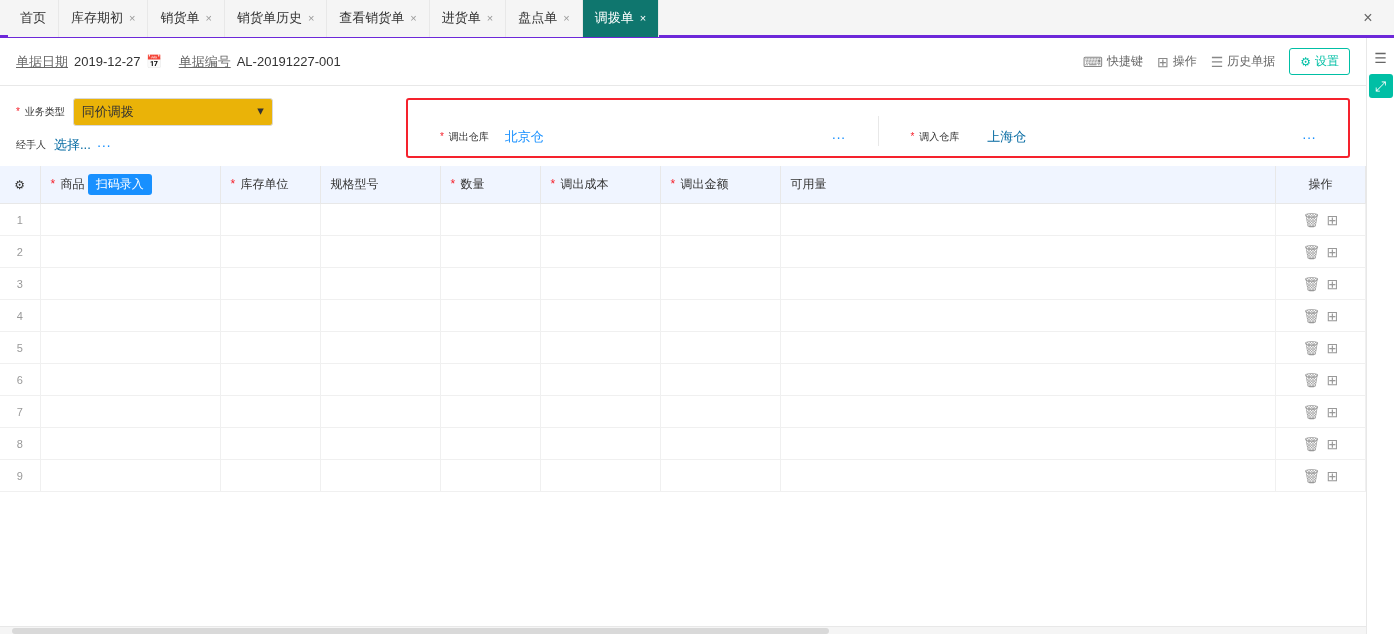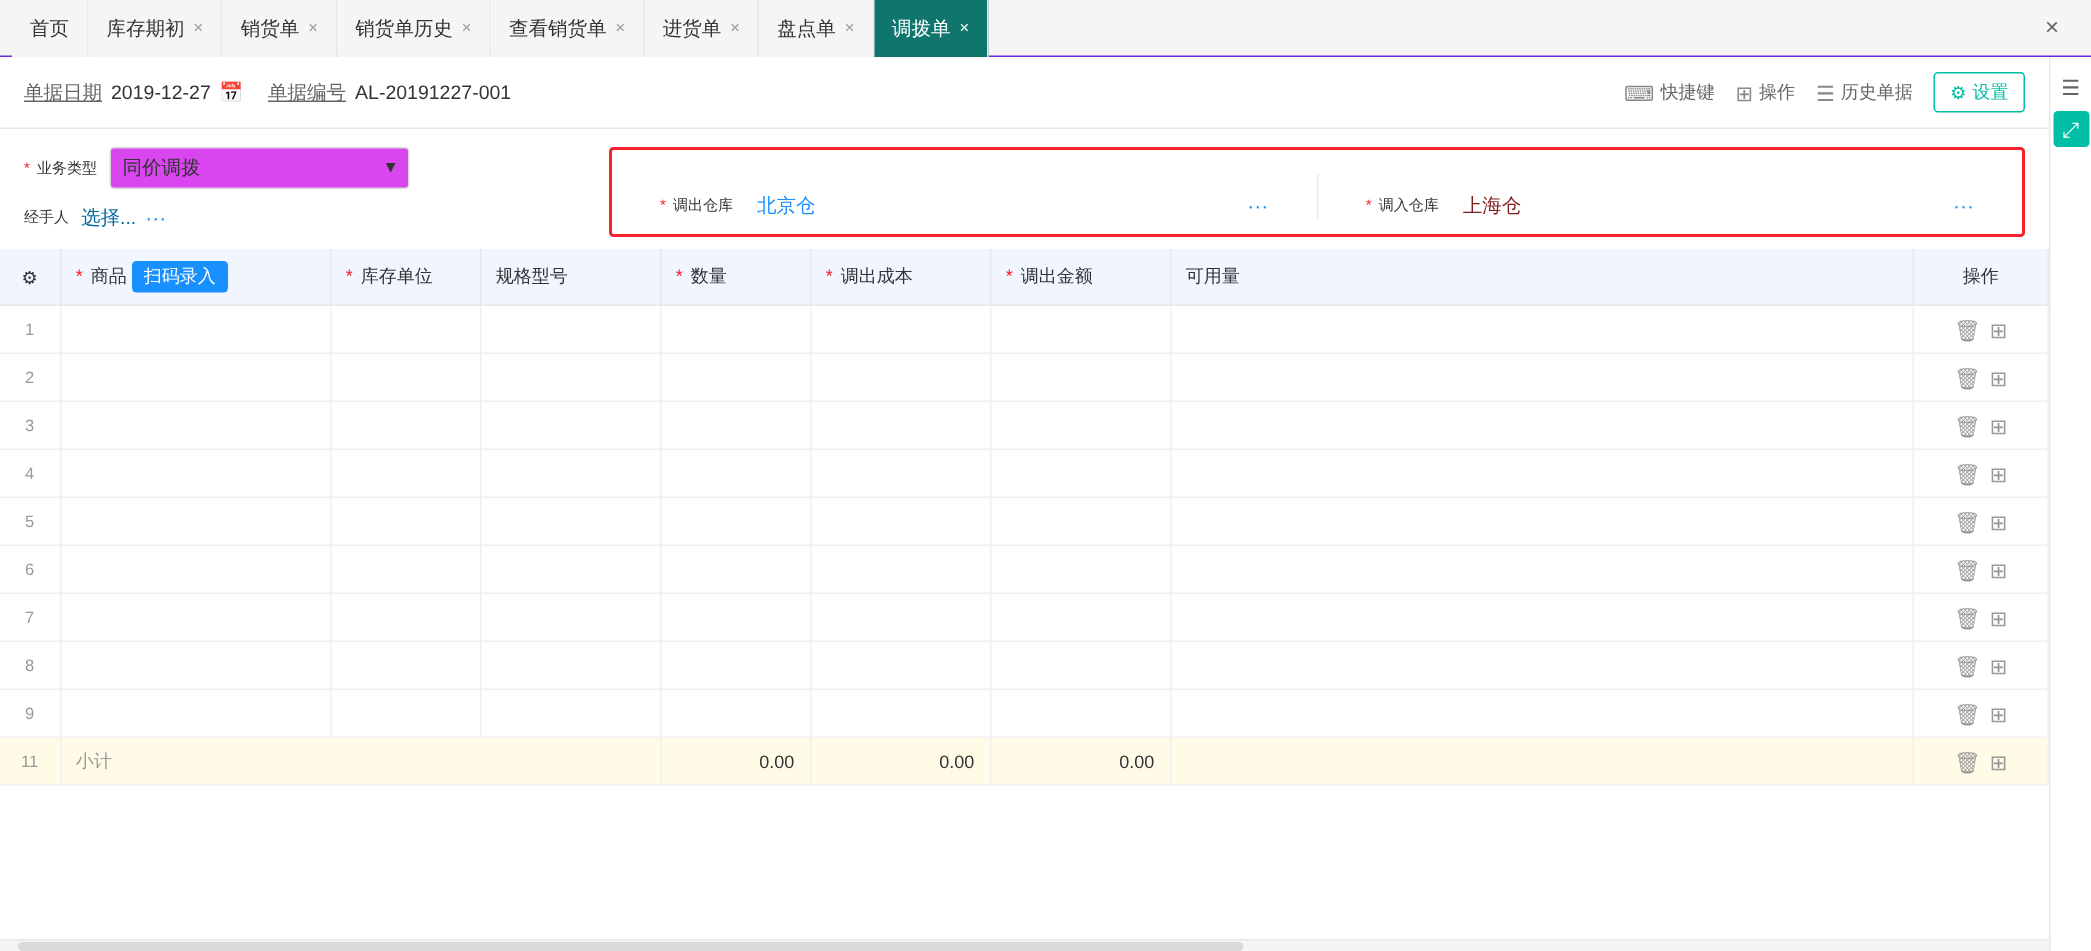--- a/index.html
+++ b/index.html
@@ -2,21 +2,21 @@
 <html><head>
   <meta charset="utf-8">
   <style>
     * { box-sizing: border-box; margin: 0; padding: 0; }
     body { font-family: -apple-system, BlinkMacSystemFont, "PingFang SC", "Microsoft YaHei", sans-serif; font-size: 13px; color: #333; background: #fff; overflow: hidden; }
 
     
     .tab-bar {
       display: flex;
       align-items: center;
-      border-bottom: 1px solid #6d28d9;
+      border-bottom: 3px solid #6d28d9;
       background: #f5f5f5;
       height: 38px;
       padding: 0 8px;
     }
     .tab-item {
       display: flex;
       align-items: center;
       padding: 0 12px;
       height: 38px;
       font-size: 13px;
@@ -120,21 +120,21 @@
     }
     .required-star { color: #f5222d; margin-right: 2px; }
     .field-select {
       display: flex;
       align-items: flex-start;
       border: 1px solid #d9d9d9;
       border-radius: 3px;
       padding: 4px 8px;
       min-width: 200px;
       cursor: pointer;
-      background: #d946ef;
+      background: #eab308;
       justify-content: space-between;
     }
     .field-input-plain {
       display: flex;
       align-items: center;
       gap: 6px;
     }
     .more-btn {
       color: #1890ff;
       cursor: pointer;
@@ -385,21 +385,21 @@
         </span>
         <span style="color:#1890ff; margin-left:10px;">北京仓</span>
         <span class="more-btn" style="margin-left: auto;">···</span>
       </div>
       <div class="warehouse-divider"></div>
       <div class="warehouse-field">
         <span class="field-label">
           <span class="required-star">*</span>
           <span>调入仓库</span>
         </span>
-        <span style="color:#7f1d1d; margin-left:10px;">上海仓</span>
+        <span style="color:#0369a1; margin-left:22px;">上海仓</span>
         <span class="more-btn" style="margin-left: auto;">···</span>
       </div>
     </div>
   </div>
 
   <div class="table-container">
     <table>
       <thead>
         <tr>
           <th style="width:40px; text-align:center;">
@@ -575,34 +575,20 @@
       <td></td>
       <td></td>
       <td></td>
       <td>
         <div class="action-cell">
           <span class="action-icon">🗑</span>
           <span class="action-icon">⊞</span>
         </div>
       </td>
     </tr>
-          <tr class="subtotal-row">
-      <td>11</td>
-      <td colspan="3" style="color:#999;">小计</td>
-      <td style="text-align:right;">0.00</td>
-      <td style="text-align:right;">0.00</td>
-      <td style="text-align:right;">0.00</td>
-      <td></td>
-      <td>
-        <div class="action-cell">
-          <span class="action-icon">🗑</span>
-          <span class="action-icon">⊞</span>
-        </div>
-      </td>
-    </tr>
         </tbody>
     </table>
   </div>
 
   <div class="scrollbar-area">
     <div class="scrollbar-thumb"></div>
   </div>
 </div>
 
 <div class="right-sidebar">

